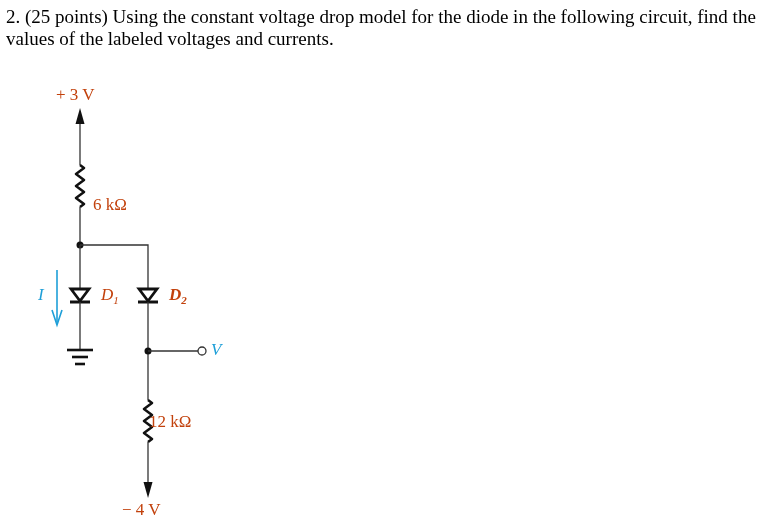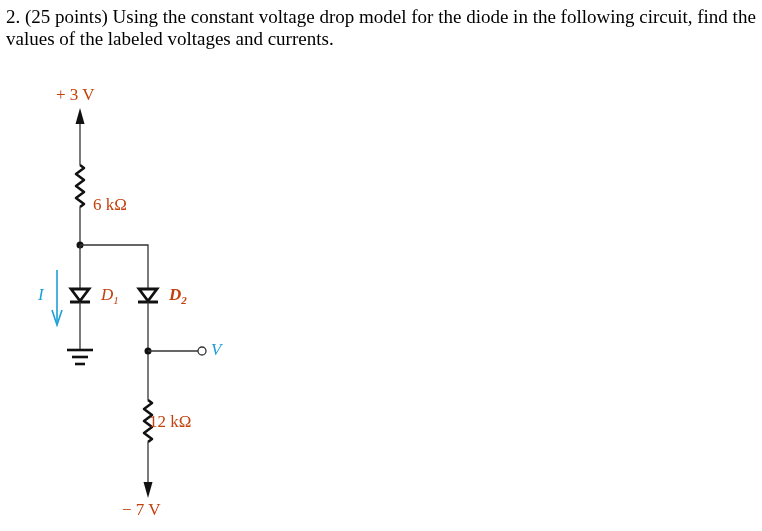--- a/index.html
+++ b/index.html
@@ -73,13 +73,13 @@
   </g>
 </svg>
 
 <div class="lbl" style="left:56px; top:85px;">+ 3 V</div>
 <div class="lbl" style="left:93px; top:176px;margin-top:19px;">6 kΩ</div>
 <div class="lbl ital blue" style="left:38px; top:285px;">I</div>
 <div class="lbl ital" style="left:101px; top:285px;"><span>D</span><sub>1</sub></div>
 <div class="lbl ital" style="left:169px; top:285px;font-weight:bold;"><span>D</span><sub>2</sub></div>
 <div class="lbl ital blue" style="left:211px; top:340px;">V</div>
 <div class="lbl" style="left:149px; top:412px;">12 kΩ</div>
-<div class="lbl" style="left:122px; top:500px;">− 7 V</div>
+<div class="lbl" style="left:122px; top:500px;">− 4 V</div>
 
 </body></html>

